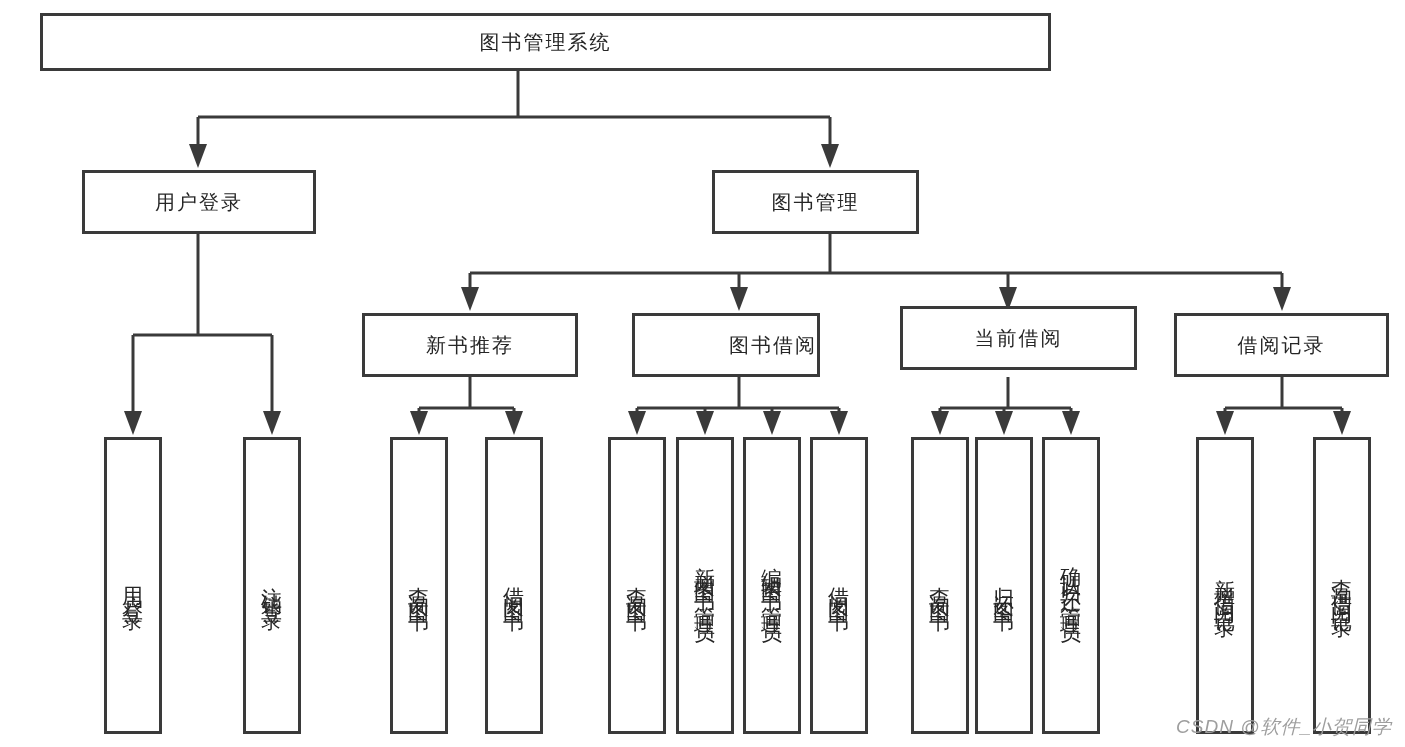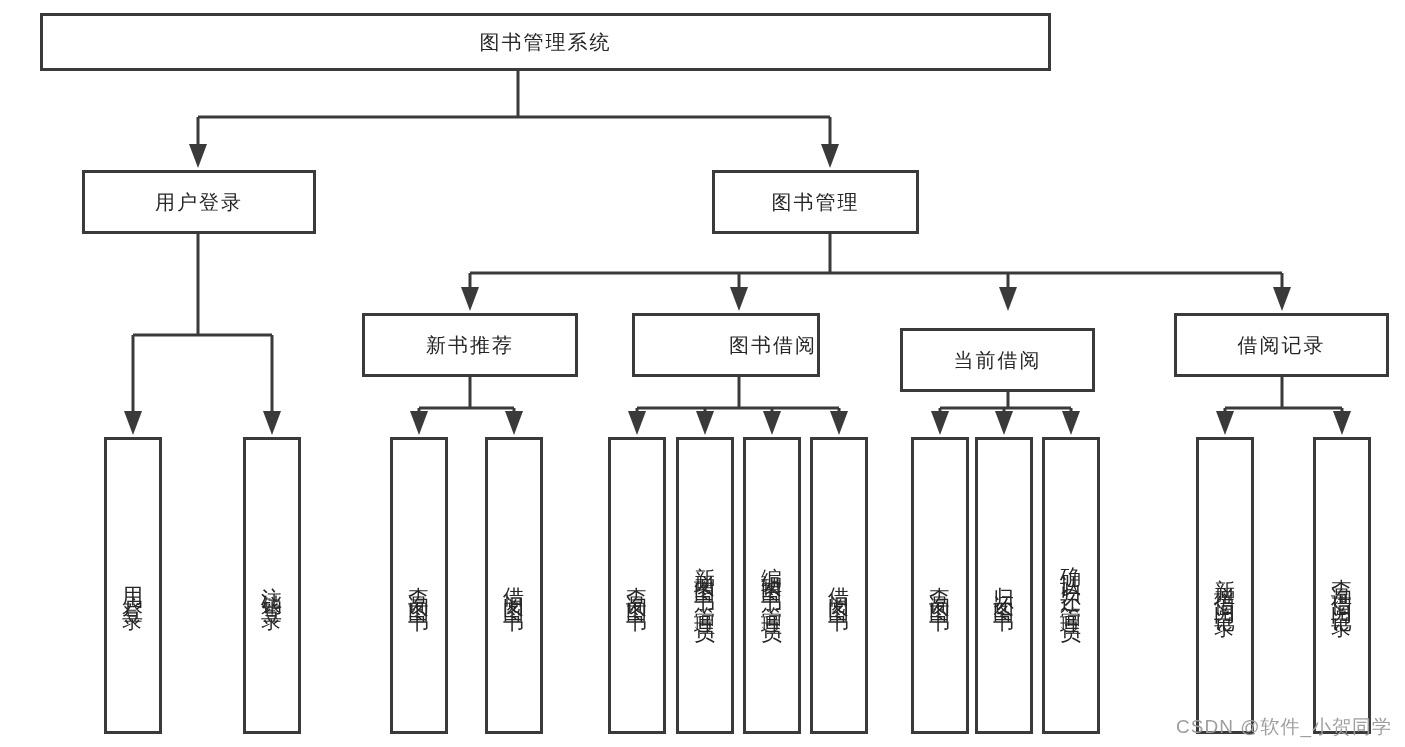--- a/index.html
+++ b/index.html
@@ -41,20 +41,21 @@
   }
   #watermark {
     position: absolute;
     right: 13px;
     top: 714px;
     font-size: 19px;
     color: var(--watermark, #9e9e9e);
     letter-spacing: 1px;
     white-space: nowrap;
     z-index: 5;
+    font-style: italic;
   }
 </style>
 </head>
 <body>
 
 <div id="stage">
 
   <svg id="connectors" viewBox="0 0 1405 747" xmlns="http://www.w3.org/2000/svg">
     <g stroke="currentColor" stroke-width="3" fill="none">
 
@@ -131,21 +132,21 @@
   <div class="node h" style="left:712px; top:170px; width:207px; height:64px;">
     <span>图书管理</span>
   </div>
 
   <div class="node h" style="left:362px; top:313px; width:216px; height:64px;align-items:center;">
     <span>新书推荐</span>
   </div>
   <div class="node h" style="left:632px; top:313px; width:188px; height:64px;justify-content:flex-end;">
     <span>图书借阅</span>
   </div>
-  <div class="node h" style="left:900px; top:328px; width:195px; height:64px;text-align:center;">
+  <div class="node h" style="left:900px; top:306px; width:237px; height:64px;text-align:center;">
     <span>当前借阅</span>
   </div>
   <div class="node h" style="left:1174px; top:313px; width:215px; height:64px;">
     <span>借阅记录</span>
   </div>
 
   <div class="node v" style="left:104px; top:437px; width:58px; height:297px;">
     <span>用户登录</span>
   </div>
   <div class="node v" style="left:243px; top:437px; width:58px; height:297px;">

